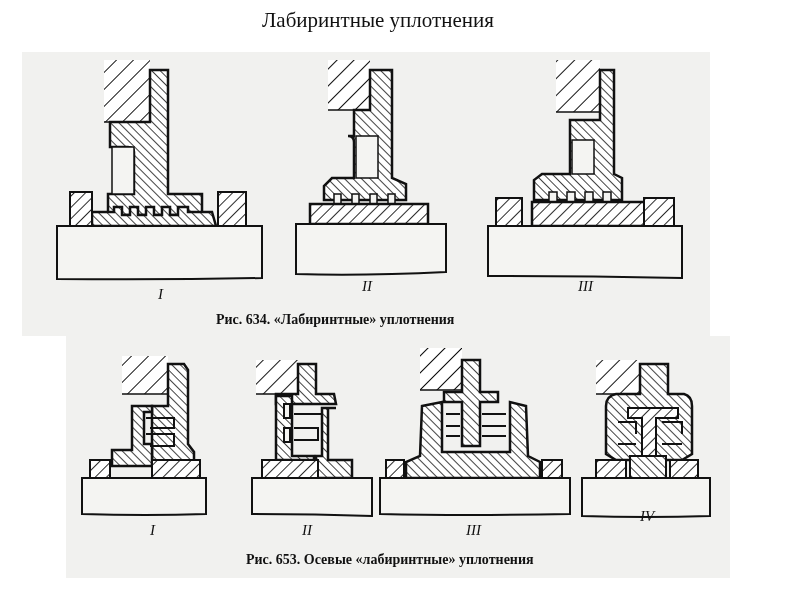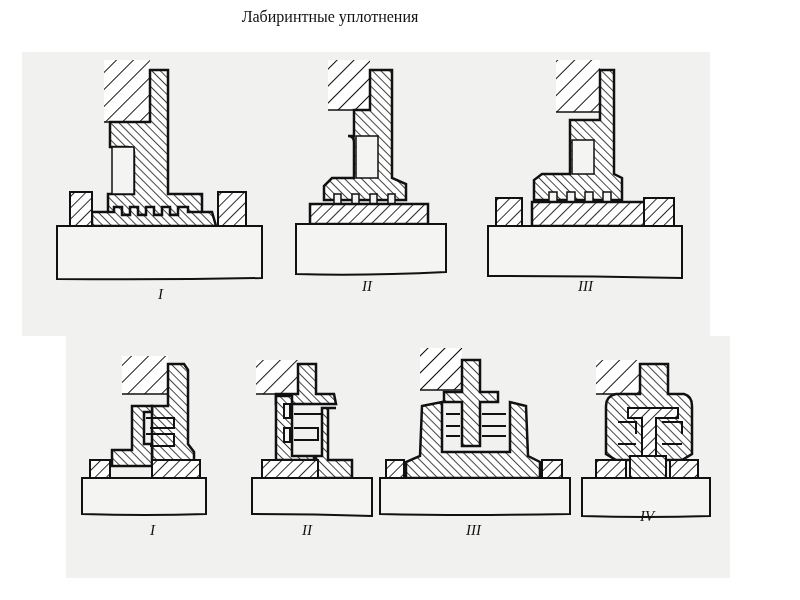--- a/index.html
+++ b/index.html
@@ -1,19 +1,19 @@
 <!DOCTYPE html>
 <html><head>
 <meta charset="utf-8">
 <style>
   html, body { margin:0; padding:0; background:#ffffff; }
   body { width:800px; height:600px; position:relative; overflow:hidden;
          font-family:"Liberation Serif", serif; }
   .slide-title { position:absolute; left:0; top:8px; width:660px; text-align:center;
-                 font-size:16px; color:#111; font-family:"Liberation Serif", serif; }
+                 font-size:21px; color:#111; font-family:"Liberation Serif", serif;padding-left:48px; }
   .scan { position:absolute; background:#f1f1ef; }
   .scan-top { left:22px; top:52px; width:688px; height:284px; }
   .scan-bottom { left:66px; top:336px; width:664px; height:242px; }
   .scan svg { position:absolute; left:0; top:0; }
   .label { position:absolute; font-style:italic; font-size:15px; color:#111;
            font-family:"Liberation Serif", serif; }
   .caption { position:absolute; font-weight:bold; font-size:14px; color:#111;
              font-family:"Liberation Serif", serif; white-space:nowrap; }
 </style>
 </head>
@@ -77,20 +77,21 @@
       </g>
       <rect x="510" y="150" width="120" height="24" fill="url(#hatchMed)" stroke="#111" stroke-width="2.5"></rect>
       <rect x="474" y="146" width="26" height="28" fill="url(#hatchMed)" stroke="#111" stroke-width="2"></rect>
       <rect x="622" y="146" width="30" height="28" fill="url(#hatchMed)" stroke="#111" stroke-width="2"></rect>
       <path d="M466,174 L660,174 L660,226 Q560,224 466,224 Z" fill="#f4f4f2" stroke="#111" stroke-width="2"></path>
     </g>
   </svg>
   <div class="label" style="left:136px;top:234px">I</div>
   <div class="label" style="left:340px;top:226px">II</div>
   <div class="label" style="left:556px;top:226px">III</div>
+  <div class="caption" style="left:194px;top:260px">Рис. 634. «Лабиринтные» уплотнения</div>
 </div>
 
 <div class="scan scan-bottom">
   <svg width="664" height="242" viewBox="0 0 664 242">
     <defs>
       <pattern id="bWide" patternUnits="userSpaceOnUse" width="12" height="12" patternTransform="rotate(45)">
         <rect width="12" height="12" fill="#fff"></rect>
         <line x1="0" y1="0" x2="0" y2="12" stroke="#111" stroke-width="2"></line>
       </pattern>
       <pattern id="bFine" patternUnits="userSpaceOnUse" width="6" height="6" patternTransform="rotate(-45)">
@@ -159,13 +160,14 @@
       <rect x="530" y="124" width="30" height="18" fill="url(#bMed)" stroke="#111" stroke-width="2"></rect>
       <rect x="564" y="120" width="36" height="22" fill="url(#bFine)" stroke="#111" stroke-width="2"></rect>
       <rect x="604" y="124" width="28" height="18" fill="url(#bMed)" stroke="#111" stroke-width="2"></rect>
       <path d="M516,142 L644,142 L644,180 Q580,182 516,180 Z" fill="#f4f4f2" stroke="#111" stroke-width="2"></path>
     </g>
   </svg>
   <div class="label" style="left:84px;top:186px">I</div>
   <div class="label" style="left:236px;top:186px">II</div>
   <div class="label" style="left:400px;top:186px">III</div>
   <div class="label" style="left:574px;top:172px">IV</div>
+  <div class="caption" style="left:180px;top:216px">Рис. 653. Осевые «лабиринтные» уплотнения</div>
 </div>
 
 </body></html>

